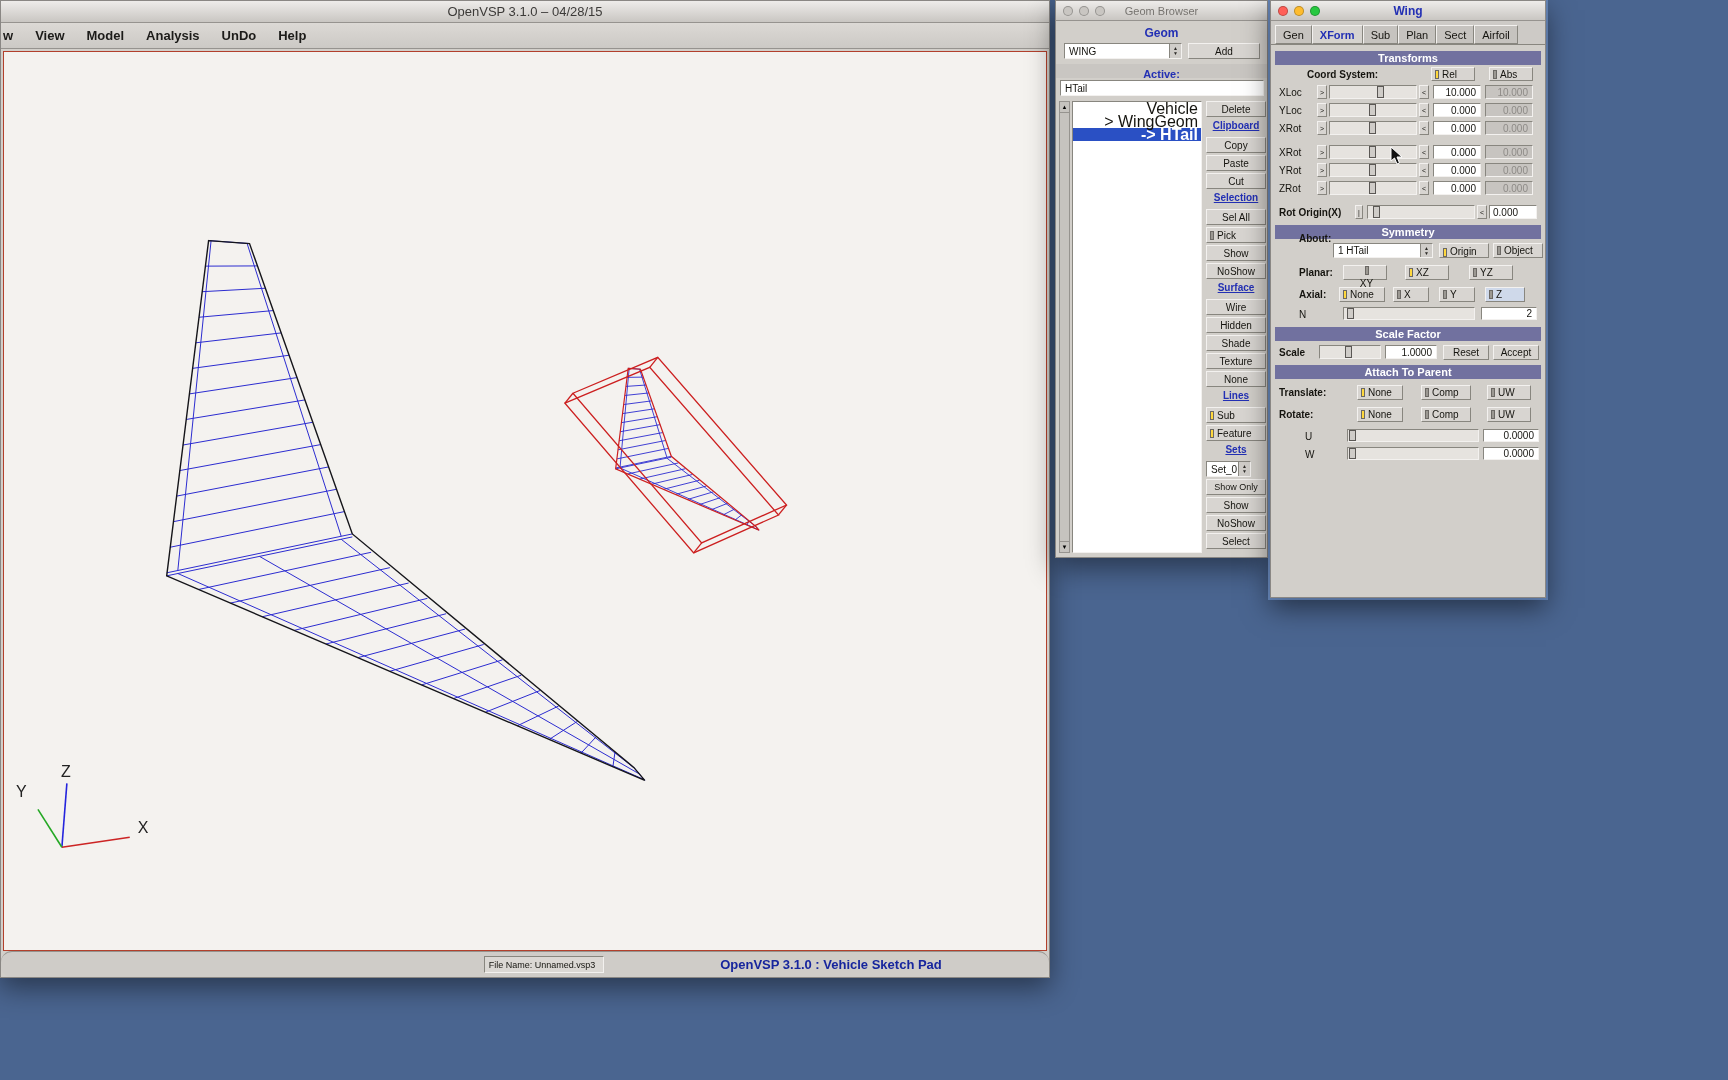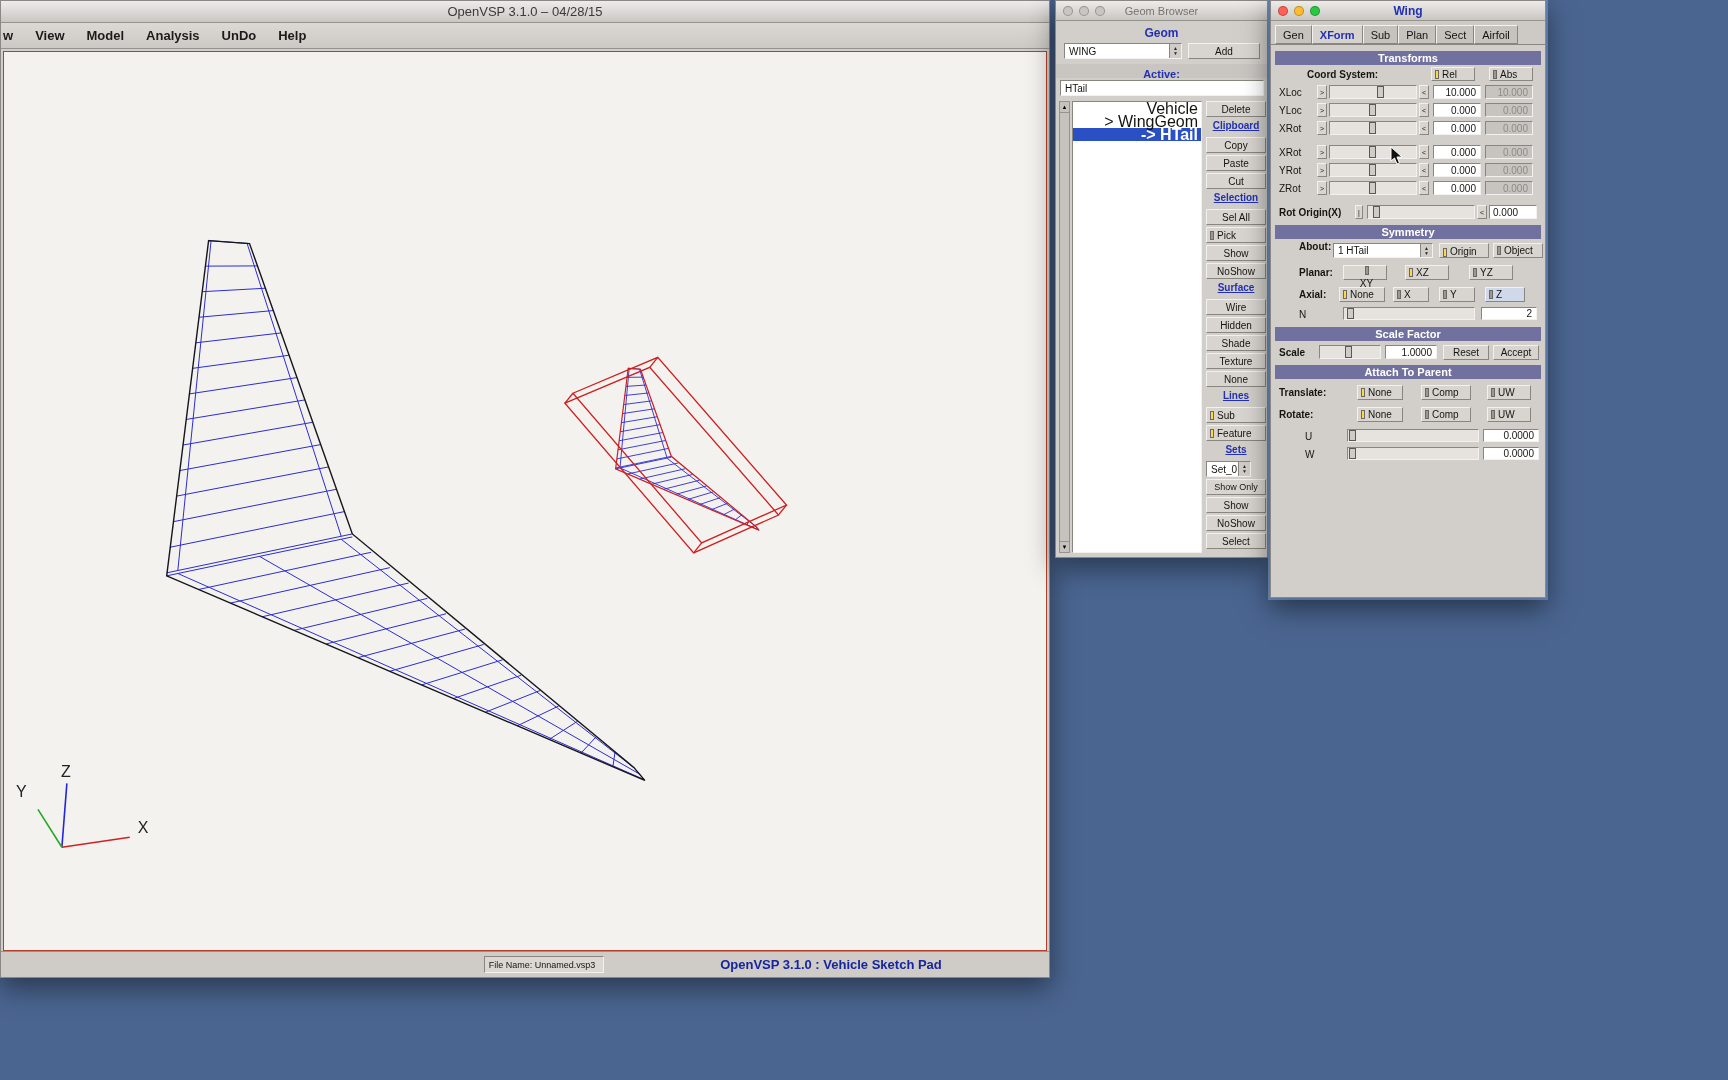--- a/index.html
+++ b/index.html
@@ -159,21 +159,21 @@
         <line x1="61" y1="848" x2="66" y2="784" stroke="#2424dd" stroke-width="1.6"></line>
         <line x1="61" y1="848" x2="129" y2="838" stroke="#cc2424" stroke-width="1.6"></line>
         <line x1="61" y1="848" x2="37" y2="810" stroke="#24a824" stroke-width="1.6"></line>
         <text x="60" y="778" font-size="16" fill="#222">Z</text>
         <text x="137" y="834" font-size="16" fill="#222">X</text>
         <text x="15" y="798" font-size="16" fill="#222">Y</text>
       </g>
     </svg>
   </div>
 
-  <div style="position:absolute; left:0; bottom:0; right:0; height:26px; background:#cfccc8; border-top:1px solid #96938f;">
+  <div style="position:absolute; left:0; bottom:0; right:0; height:26px; background:#cfccc8; border-top:1px solid #96938f;border-radius:11px;">
     <div class="fld" style="left:483px; top:4px; width:120px; height:17px; justify-content:center; font-size:9px; background:#dbd8d4;">
       <span>File Name: Unnamed.vsp3</span>
     </div>
     <div style="position:absolute; left:700px; top:5px; width:260px; text-align:center; font-size:13px; font-weight:bold; color:#16259d;">
       <span>OpenVSP 3.1.0 : Vehicle Sketch Pad</span>
     </div>
   </div>
 </div>
 
 <div class="win" style="left:1055px; top:0; width:213px; height:558px;">
@@ -363,21 +363,21 @@
   <div class="btn" style="left:84px; top:204px; width:8px; height:14px; font-size:7px;">|</div>
   <div class="slider" style="left:96px; top:204px; width:108px; height:14px;">
       <span class="thumb" style="left:5%;"></span>
     </div>
   <div class="btn" style="left:206px; top:204px; width:10px; height:14px; font-size:7px;">&lt;</div>
   <div class="fld" style="left:218px; top:204px; width:48px; height:14px; justify-content:flex-start; padding-left:3px;">
       <span>0.000</span>
     </div>
 
   <div class="hdr" style="left:4px; top:224px; width:266px; height:14px;">Symmetry</div>
-  <div class="lbl bold" style="left:28px; top:240px;">About:</div>
+  <div class="lbl bold" style="left:28px; top:232px;">About:</div>
   <div class="drop" style="left:62px; top:242px; width:100px; height:15px;">
     <span class="txt">1 HTail</span>
     <span class="step">▲<br>▼</span>
   </div>
   <div class="lt on" style="left:168px; top:242px; width:50px; height:15px;align-items:flex-end;">
     <span class="ind"></span>
       <span>Origin</span>
   </div>
   <div class="lt" style="left:222px; top:242px; width:50px; height:15px;">
     <span class="ind"></span>

